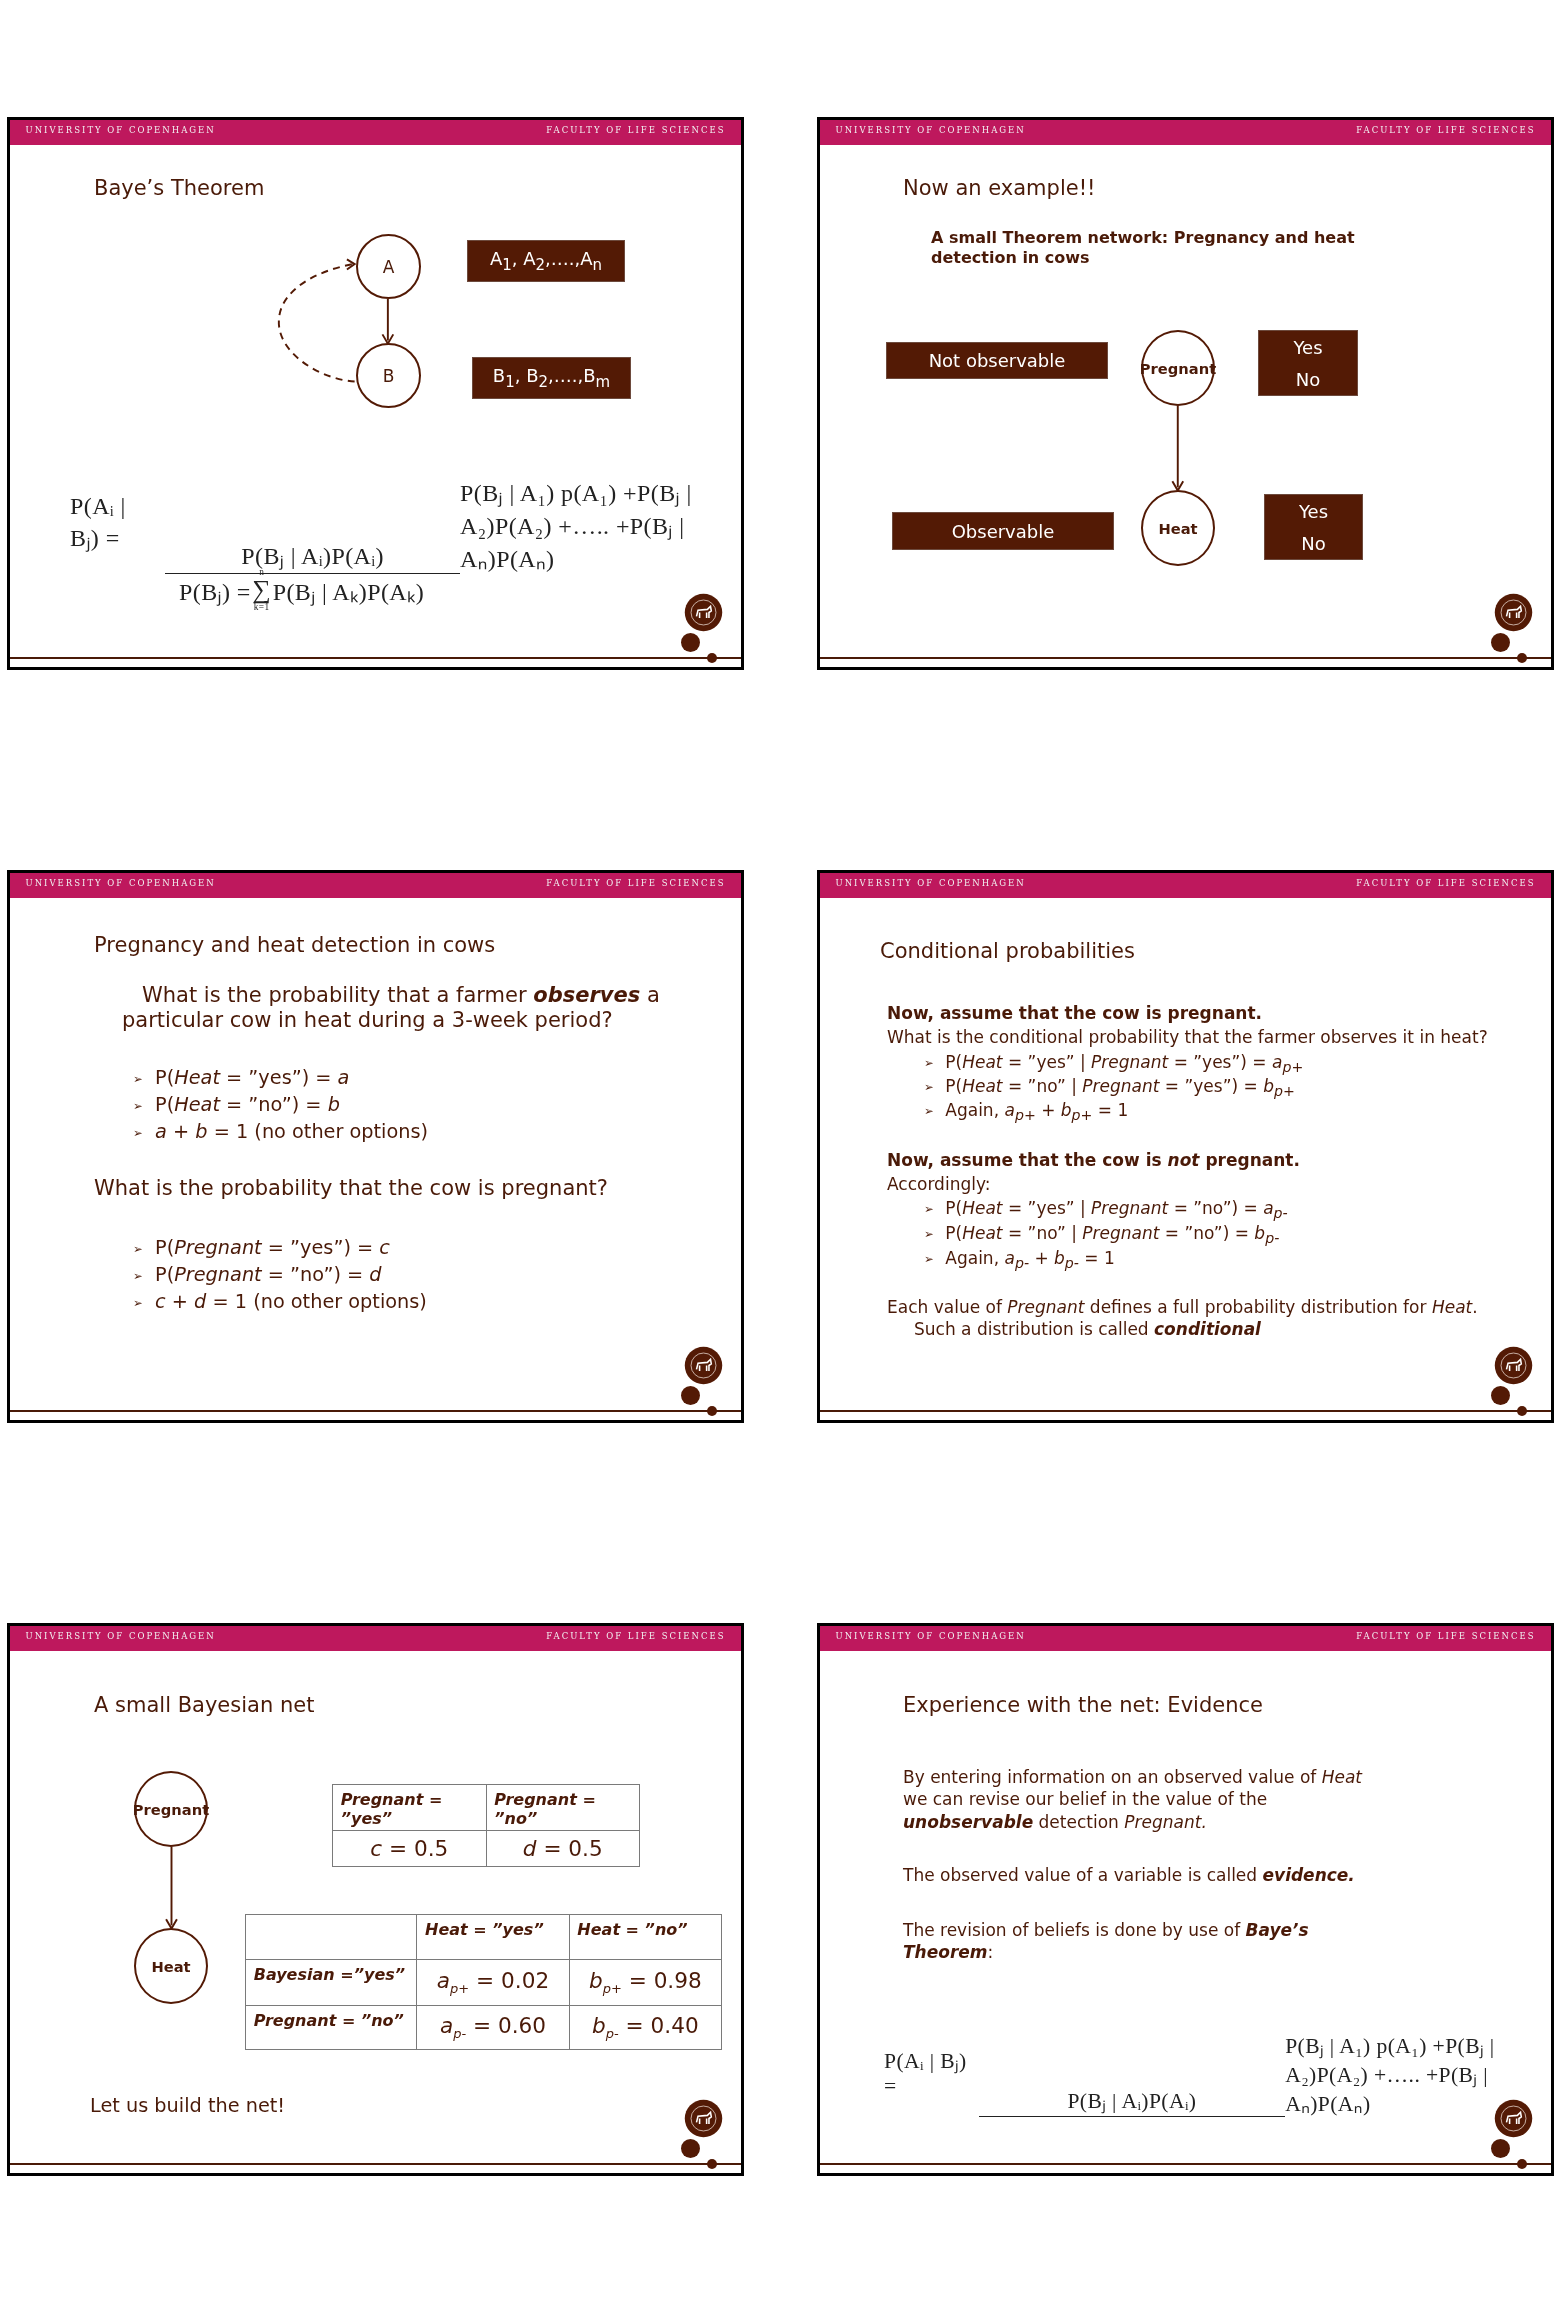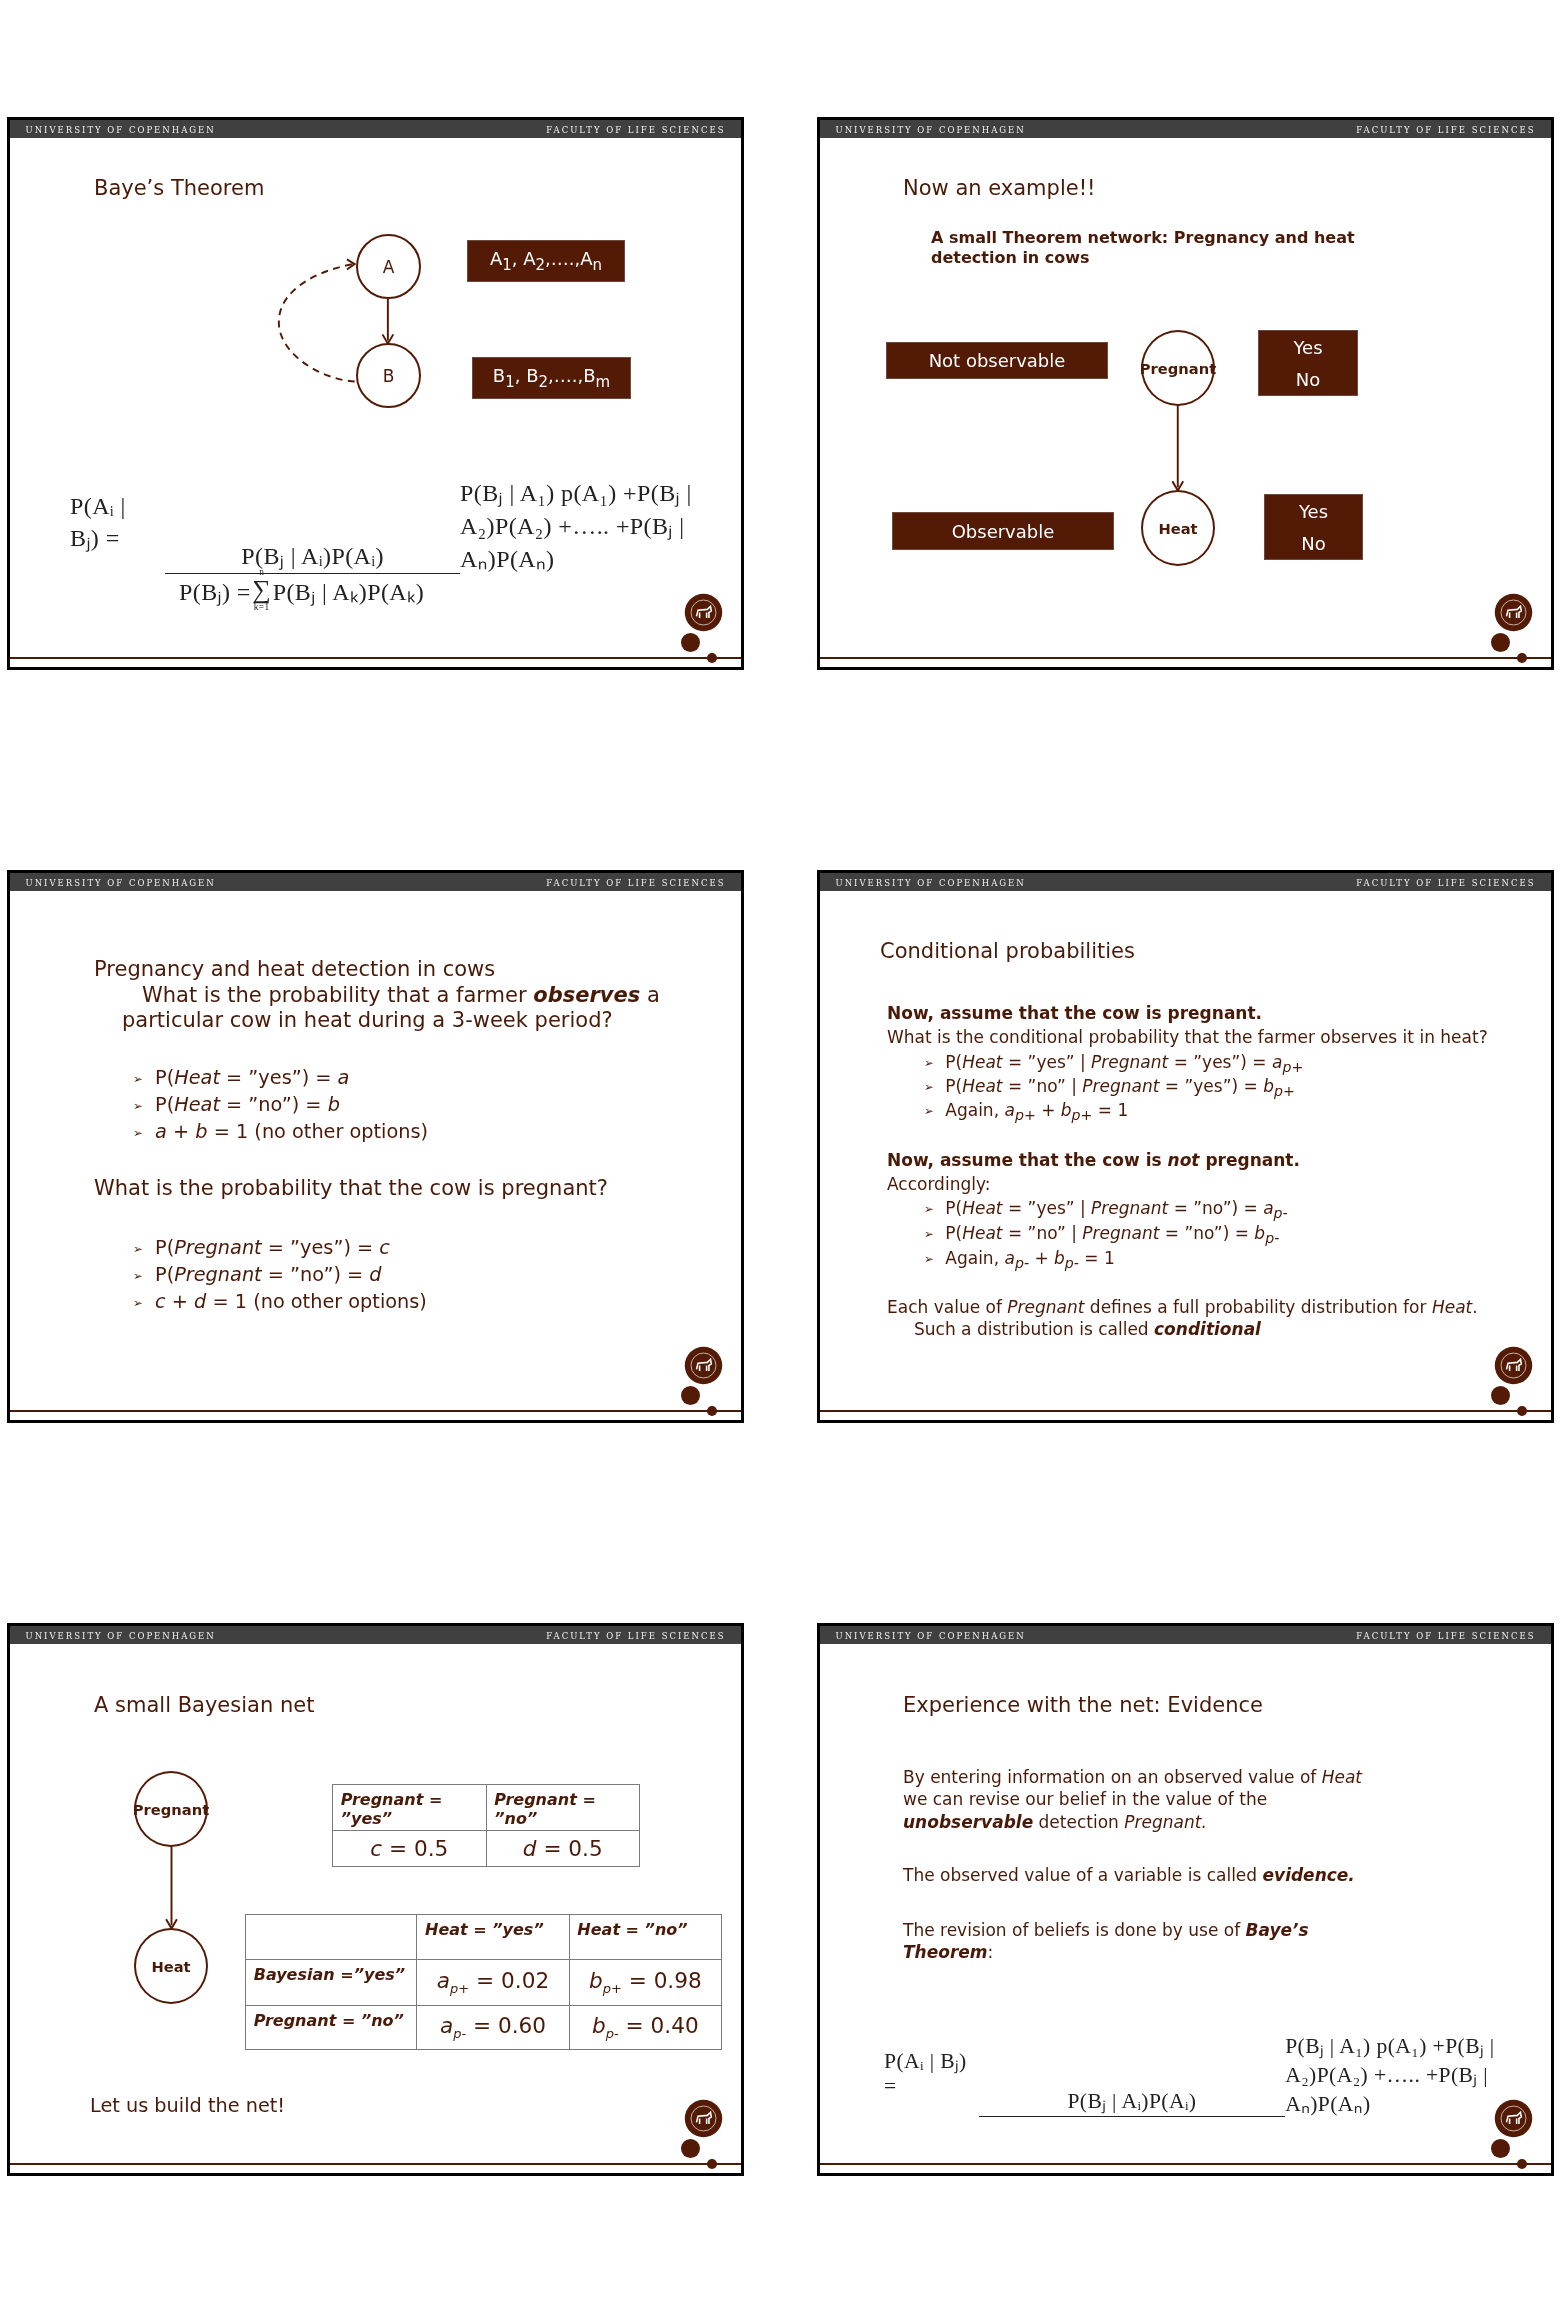--- a/index.html
+++ b/index.html
@@ -1,20 +1,20 @@
 <!DOCTYPE html>
 <html style="font-size:12.4px"><head>
 <meta charset="utf-8">
 <style>
   html, body { margin: 0; padding: 0; background: #ffffff; }
   body { width: 1563px; height: 2319px; position: relative; overflow: hidden;
          font-family: "DejaVu Sans", sans-serif; color: #4a1a08; }
   .slide { position: absolute; width: 731px; height: 547px; border: 3.1px solid #000;
            background: #fff; overflow: hidden; }
-  .hdr { position: absolute; left: 0; top: 0; width: 100%; height: 18px; background: #404040;
+  .hdr { position: absolute; left: 0; top: 0; width: 100%; height: 25px; background: #be185d;
          color: #f2f2f2; font-family: "DejaVu Serif", serif; font-size: 8.5px; letter-spacing: 2px; }
   .hdr .l { position: absolute; left: 15.5px; top: 4.6px; }
   .hdr .r { position: absolute; right: 15.5px; top: 4.6px; }
   .footline { position: absolute; left: 0; right: 0; top: 537px; height: 1.5px; background: #4a1a08; }
   .seal { position: absolute; left: 674px; top: 473px; width: 39px; height: 39px; }
   .dot-big { position: absolute; left: 671px; top: 513px; width: 19.3px; height: 19.3px; border-radius: 50%; background: #531a05; }
   .dot-small { position: absolute; left: 697px; top: 533px; width: 10px; height: 10px; border-radius: 50%; background: #531a05; }
   .abs { position: absolute; white-space: nowrap; }
   .title { font-size: 21px; color: #4a1a08; }
   .t25 { font-size: 19.3px; }
@@ -129,21 +129,21 @@
   <div class="dot-big"></div>
   <div class="footline"></div>
   <div class="dot-small"></div>
 </div>
 
 <div class="slide" style="left:7px; top:870px;">
   <div class="hdr">
     <span class="l">UNIVERSITY OF COPENHAGEN</span>
     <span class="r">FACULTY OF LIFE SCIENCES</span>
   </div>
-  <div class="abs title" style="left:84px; top:60px;margin-top:24px;">Pregnancy and heat detection in cows</div>
+  <div class="abs title" style="left:84px; top:60px;">Pregnancy and heat detection in cows</div>
   <div class="abs title" style="left:84px; top:110px;margin-left:48px;">
     <span>What is the probability that a farmer </span><span class="b i">observes</span><span> a</span>
   </div>
   <div class="abs title" style="left:112px; top:135px;">particular cow in heat during a 3-week period?</div>
 
   <div class="abs t25 bullet" style="left:123px; top:193px;">
     <span>P(</span><span class="i">Heat</span><span> = ”yes”) = </span><span class="i">a</span>
   </div>
   <div class="abs t25 bullet" style="left:123px; top:220px;">
     <span>P(</span><span class="i">Heat</span><span> = ”no”) = </span><span class="i">b</span>

